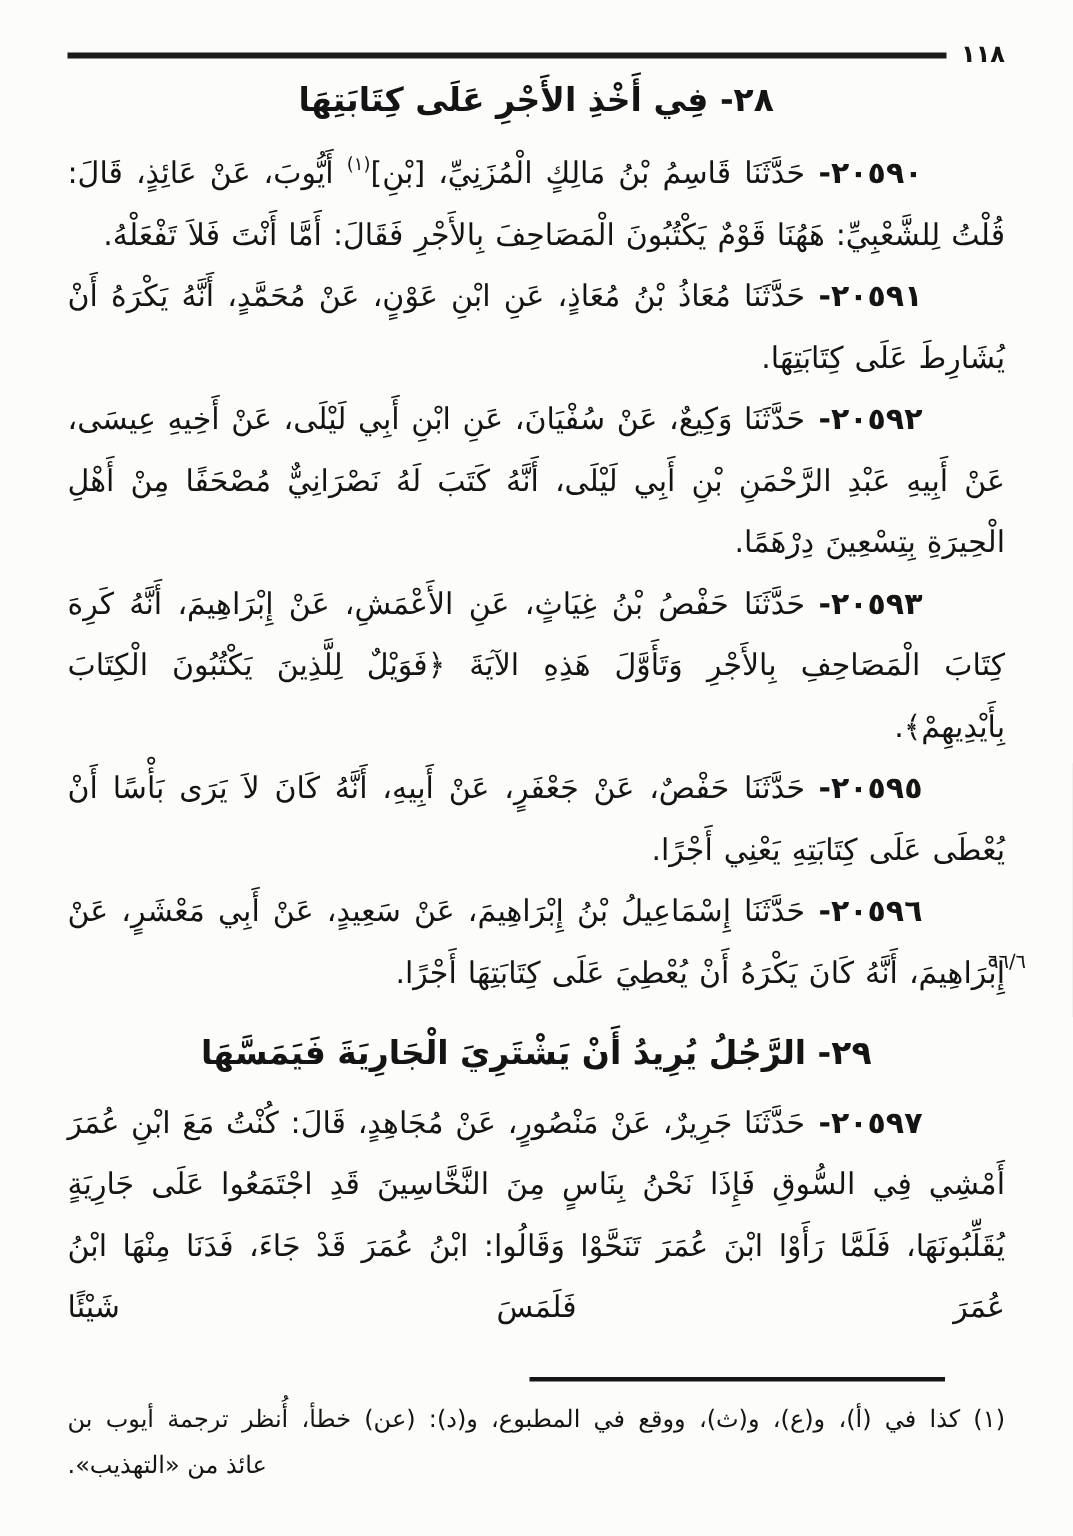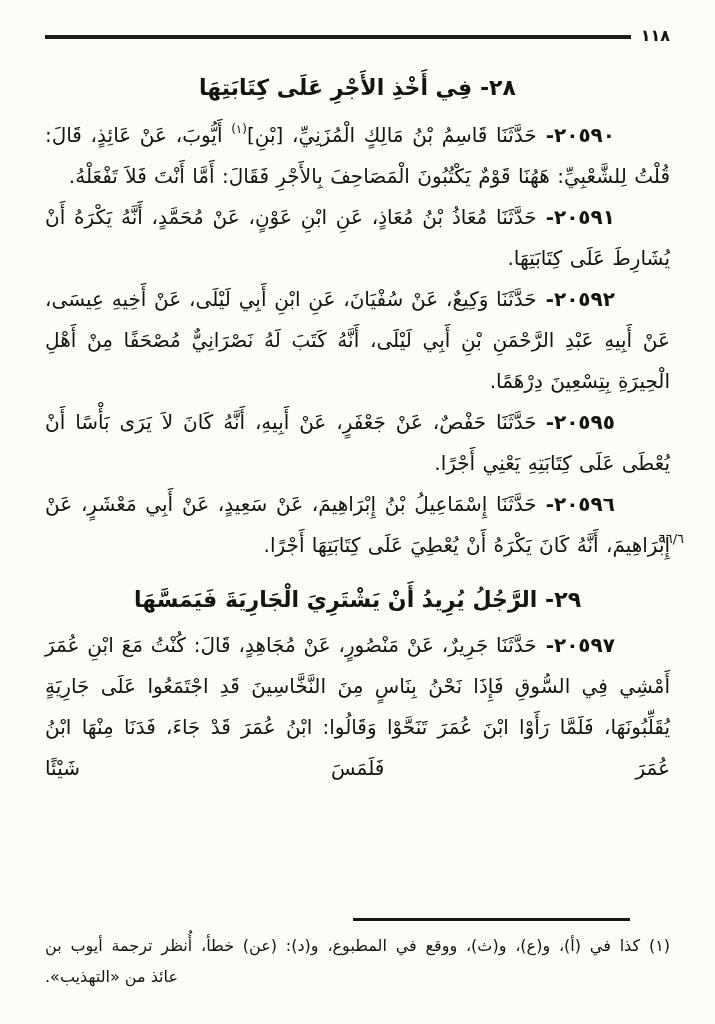--- a/index.html
+++ b/index.html
@@ -25,21 +25,21 @@
     font-weight: bold;
   }
   .page-number { font-size: 16px; letter-spacing: 1px; }
   .header-rule { flex: 1; height: 4px; background: #1b1b1b; margin-top: 2px; }
   .book-title { font-size: 18px; }
   
   .section-heading {
     text-align: center;
     font-size: 22px;
     font-weight: bold;
-    margin: 28px 0 12px;
+    margin: 8px 0 12px;
     line-height: 30px;
   }
   .section-heading.second { margin: 19px 0 10px; }
   
   .hadith {
     margin: 0;
     font-size: 20px;
     line-height: 41px;
     text-align: justify;
     text-align-last: right;
@@ -99,20 +99,21 @@
   </header>
 
   <h2 class="section-heading">٢٨- فِي أَخْذِ الأَجْرِ عَلَى كِتَابَتِهَا</h2>
 
   <p class="hadith"><span class="num">٢٠٥٩٠-</span><span>حَدَّثَنَا قَاسِمُ بْنُ مَالِكٍ الْمُزَنِيِّ، [بْنِ]</span><sup class="fn-ref">(١)</sup><span> أَيُّوبَ، عَنْ عَائِذٍ، قَالَ: قُلْتُ لِلشَّعْبِيِّ: هَهُنَا قَوْمٌ يَكْتُبُونَ الْمَصَاحِفَ بِالأَجْرِ فَقَالَ: أَمَّا أَنْتَ فَلاَ تَفْعَلْهُ.</span></p>
 
   <p class="hadith"><span class="num">٢٠٥٩١-</span><span>حَدَّثَنَا مُعَاذُ بْنُ مُعَاذٍ، عَنِ ابْنِ عَوْنٍ، عَنْ مُحَمَّدٍ، أَنَّهُ يَكْرَهُ أَنْ يُشَارِطَ عَلَى كِتَابَتِهَا.</span></p>
 
   <p class="hadith"><span class="num">٢٠٥٩٢-</span><span>حَدَّثَنَا وَكِيعٌ، عَنْ سُفْيَانَ، عَنِ ابْنِ أَبِي لَيْلَى، عَنْ أَخِيهِ عِيسَى، عَنْ أَبِيهِ عَبْدِ الرَّحْمَنِ بْنِ أَبِي لَيْلَى، أَنَّهُ كَتَبَ لَهُ نَصْرَانِيٌّ مُصْحَفًا مِنْ أَهْلِ الْحِيرَةِ بِتِسْعِينَ دِرْهَمًا.</span></p>
 
+  <p class="hadith"><span class="num">٢٠٥٩٣-</span><span>حَدَّثَنَا حَفْصُ بْنُ غِيَاثٍ، عَنِ الأَعْمَشِ، عَنْ إِبْرَاهِيمَ، أَنَّهُ كَرِهَ كِتَابَ الْمَصَاحِفِ بِالأَجْرِ وَتَأَوَّلَ هَذِهِ الآيَةَ ﴿فَوَيْلٌ لِلَّذِينَ يَكْتُبُونَ الْكِتَابَ بِأَيْدِيهِمْ﴾.</span></p>
 
 
   <p class="hadith"><span class="num">٢٠٥٩٥-</span><span>حَدَّثَنَا حَفْصٌ، عَنْ جَعْفَرٍ، عَنْ أَبِيهِ، أَنَّهُ كَانَ لاَ يَرَى بَأْسًا أَنْ يُعْطَى عَلَى كِتَابَتِهِ يَعْنِي أَجْرًا.</span></p>
 
   <p class="hadith"><span class="num">٢٠٥٩٦-</span><span>حَدَّثَنَا إِسْمَاعِيلُ بْنُ إِبْرَاهِيمَ، عَنْ سَعِيدٍ، عَنْ أَبِي مَعْشَرٍ، عَنْ إِبْرَاهِيمَ، أَنَّهُ كَانَ يَكْرَهُ أَنْ يُعْطِيَ عَلَى كِتَابَتِهَا أَجْرًا.</span><span class="margin-note">٦٦/٦</span></p>
 
   <h2 class="section-heading second">٢٩- الرَّجُلُ يُرِيدُ أَنْ يَشْتَرِيَ الْجَارِيَةَ فَيَمَسَّهَا</h2>
 
   <p class="hadith continues"><span class="num">٢٠٥٩٧-</span><span>حَدَّثَنَا جَرِيرٌ، عَنْ مَنْصُورٍ، عَنْ مُجَاهِدٍ، قَالَ: كُنْتُ مَعَ ابْنِ عُمَرَ أَمْشِي فِي السُّوقِ فَإِذَا نَحْنُ بِنَاسٍ مِنَ النَّخَّاسِينَ قَدِ اجْتَمَعُوا عَلَى جَارِيَةٍ يُقَلِّبُونَهَا، فَلَمَّا رَأَوْا ابْنَ عُمَرَ تَنَحَّوْا وَقَالُوا: ابْنُ عُمَرَ قَدْ جَاءَ، فَدَنَا مِنْهَا ابْنُ عُمَرَ فَلَمَسَ شَيْئًا</span></p>
 

